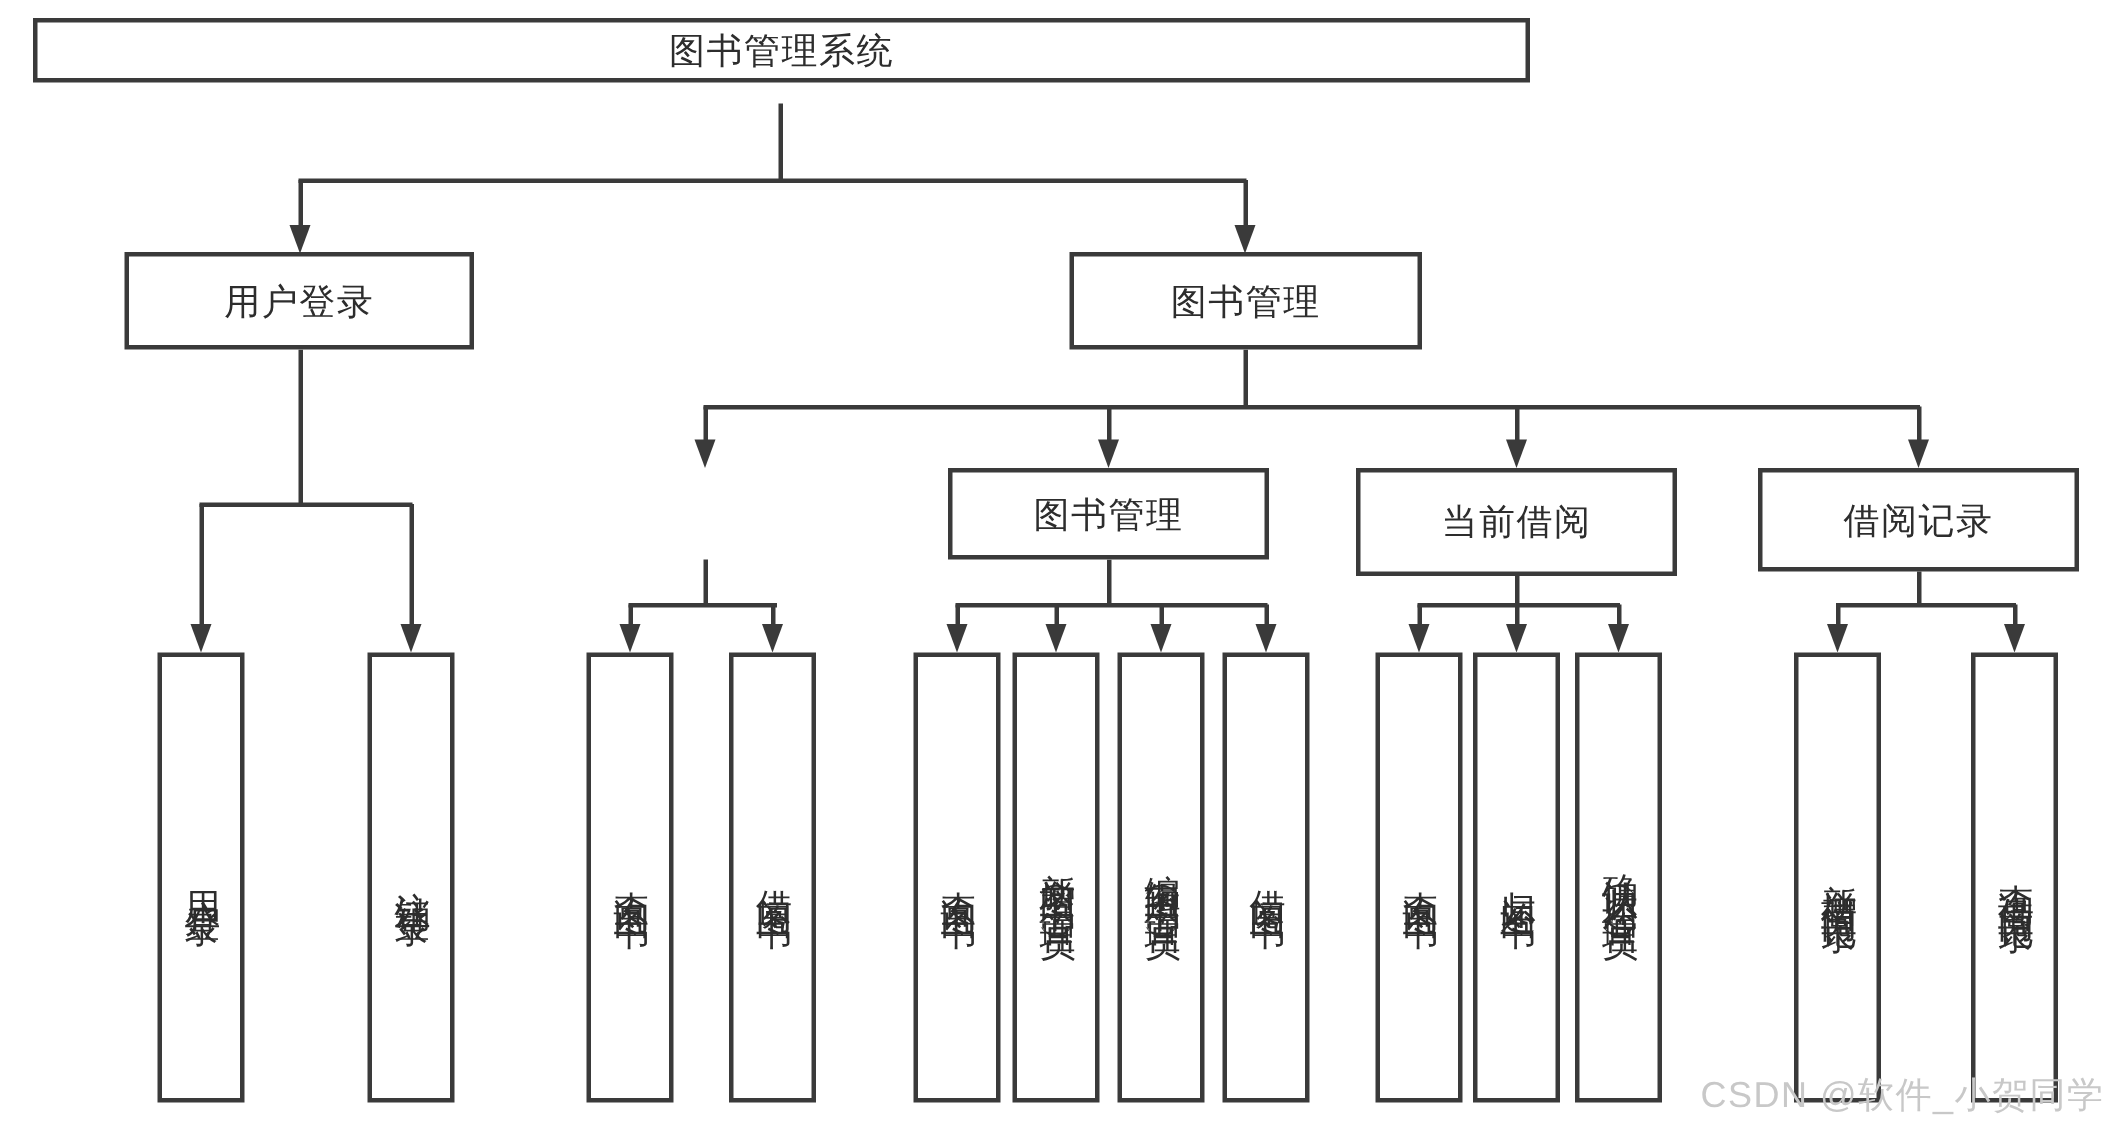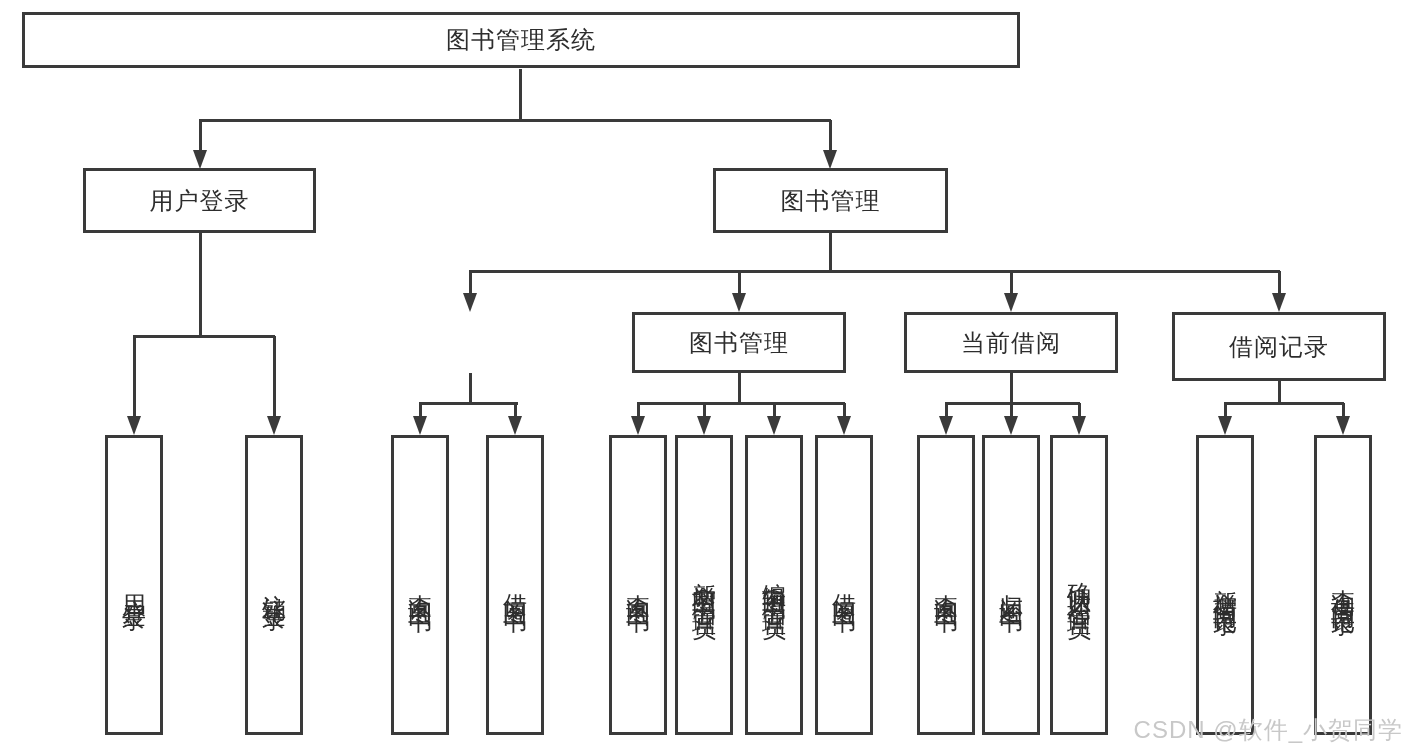--- a/index.html
+++ b/index.html
@@ -116,38 +116,38 @@
   <div class="vline" style="left:1078px;top:403px;height:15px;"></div>
   <div class="arrow" style="left:1072px;top:416px;"></div>
 
   <div class="vline" style="left:1278px;top:373px;height:31px;"></div>
   <div class="hline" style="left:1224px;top:402px;width:120px;"></div>
   <div class="vline" style="left:1224px;top:403px;height:15px;"></div>
   <div class="arrow" style="left:1218px;top:416px;"></div>
   <div class="vline" style="left:1342px;top:403px;height:15px;"></div>
   <div class="arrow" style="left:1336px;top:416px;"></div>
 
-  <div class="box" style="left:22px;top:12px;width:998px;height:56px;justify-content:center;">
+  <div class="box" style="left:22px;top:12px;width:998px;height:43px;justify-content:center;">
       <span>图书管理系统</span>
     </div>
 
   <div class="box" style="left:83px;top:168px;width:233px;height:65px;">
       <span>用户登录</span>
     </div>
 
   <div class="box" style="left:713px;top:168px;width:235px;height:65px;">
       <span>图书管理</span>
     </div>
 
 
   <div class="box" style="left:632px;top:312px;width:214px;height:61px;">
       <span>图书管理</span>
     </div>
 
-  <div class="box" style="left:904px;top:312px;width:214px;height:61px;">
+  <div class="box" style="left:904px;top:312px;width:214px;height:72px;">
       <span>当前借阅</span>
     </div>
 
   <div class="box" style="left:1172px;top:312px;width:214px;height:69px;">
       <span>借阅记录</span>
     </div>
 
   <div class="vbox" style="left:105px;top:435px;width:58px;height:300px;">用户登录</div>
 
   <div class="vbox" style="left:245px;top:435px;width:58px;height:300px;">注销登录</div>

